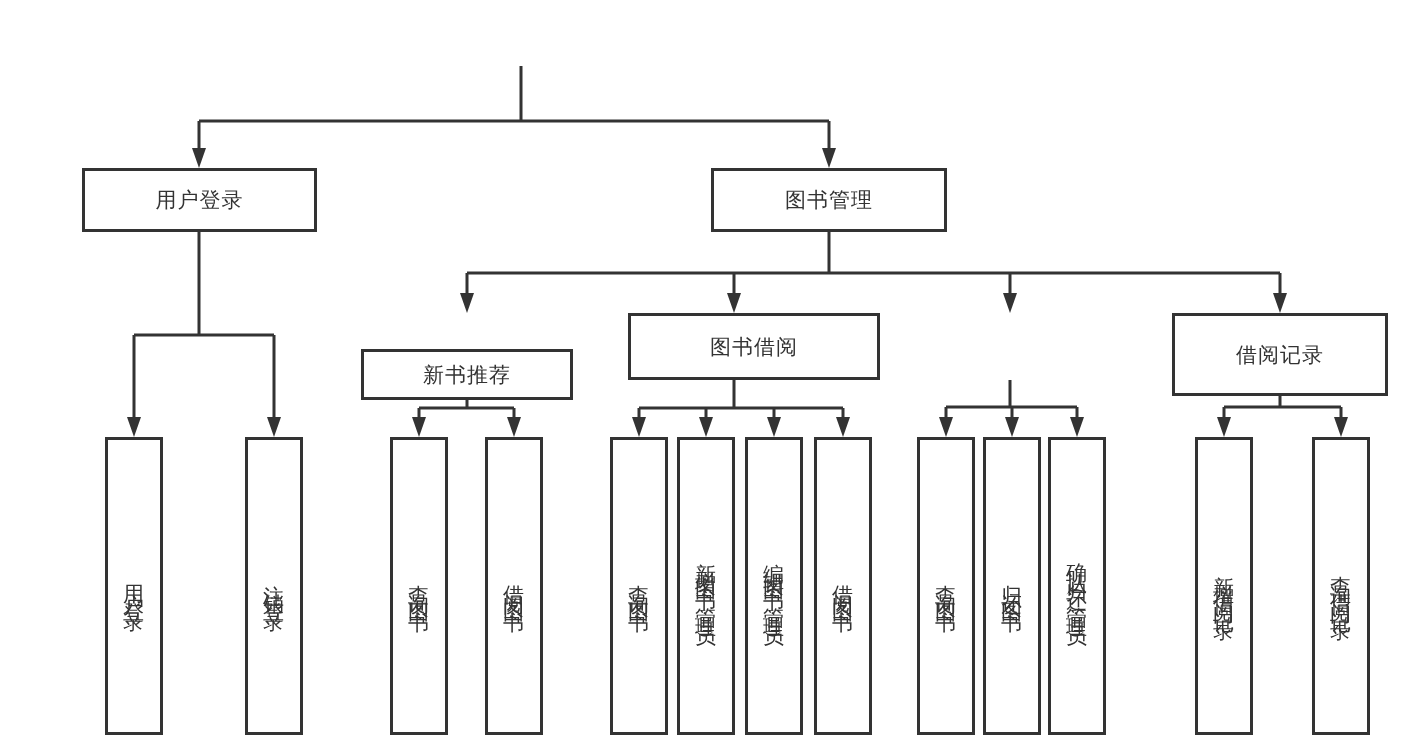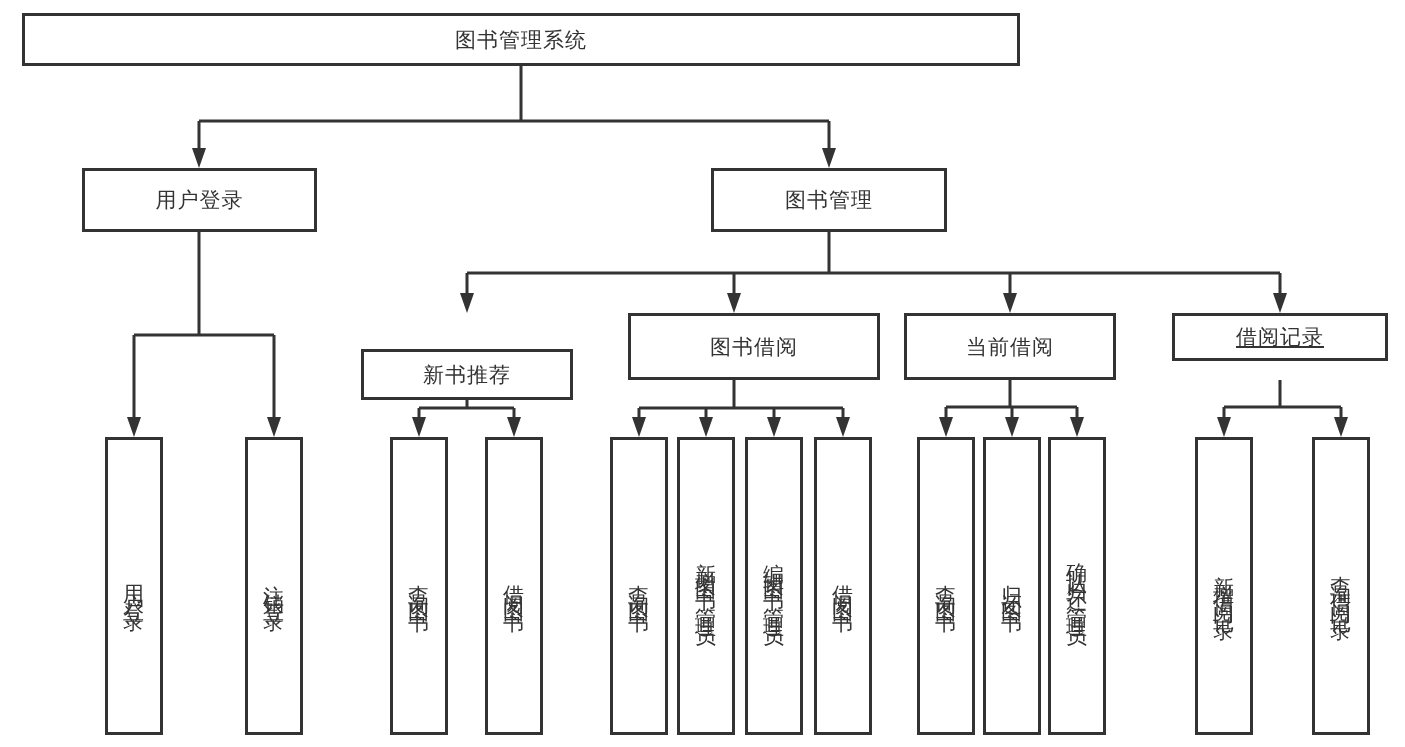--- a/index.html
+++ b/index.html
@@ -41,21 +41,21 @@
   }
   
   .node-root   { left: 22px;  top: 13px;  width: 998px; height: 53px; }
   
   .node-b0     { left: 82px;  top: 168px; width: 235px; height: 64px; }
   .node-b1     { left: 711px; top: 168px; width: 236px; height: 64px; text-align: center; }
   
   .node-g0     { left: 361px;  top: 313px; width: 212px; height: 51px; margin-top: 36px; }
   .node-g1     { left: 628px;  top: 313px; width: 252px; height: 67px; }
   .node-g2     { left: 904px;  top: 313px; width: 212px; height: 67px; }
-  .node-g3     { left: 1172px; top: 313px; width: 216px; height: 48px; text-decoration: underline; }
+  .node-g3     { left: 1172px; top: 313px; width: 216px; height: 83px; }
   
   .leaf {
     top: 437px;
     width: 58px;
     height: 298px;
   }
   .v-label {
     writing-mode: vertical-rl;
     text-orientation: mixed;
     font-size: 21px;
@@ -129,40 +129,34 @@
       <use href="#arrow" transform="translate(774,437)"></use>
       <use href="#arrow" transform="translate(843,437)"></use>
       <use href="#arrow" transform="translate(946,437)"></use>
       <use href="#arrow" transform="translate(1012,437)"></use>
       <use href="#arrow" transform="translate(1077,437)"></use>
       <use href="#arrow" transform="translate(1224,437)"></use>
       <use href="#arrow" transform="translate(1341,437)"></use>
     </g>
   </svg>
 
-  <div class="node node-root">
-    <span class="h-label">图书管理系统</span>
-  </div>
 
   <div class="node node-b0">
     <span class="h-label">用户登录</span>
   </div>
   <div class="node node-b1">
     <span class="h-label">图书管理</span>
   </div>
 
   <div class="node node-g0">
     <span class="h-label">新书推荐</span>
   </div>
   <div class="node node-g1">
     <span class="h-label">图书借阅</span>
   </div>
-  <div class="node node-g2">
-    <span class="h-label">当前借阅</span>
-  </div>
   <div class="node node-g3">
     <span class="h-label">借阅记录</span>
   </div>
 
   <div class="node leaf leaf-a0">
     <span class="v-label">用户登录</span>
   </div>
   <div class="node leaf leaf-a1">
     <span class="v-label">注销登录</span>
   </div>

